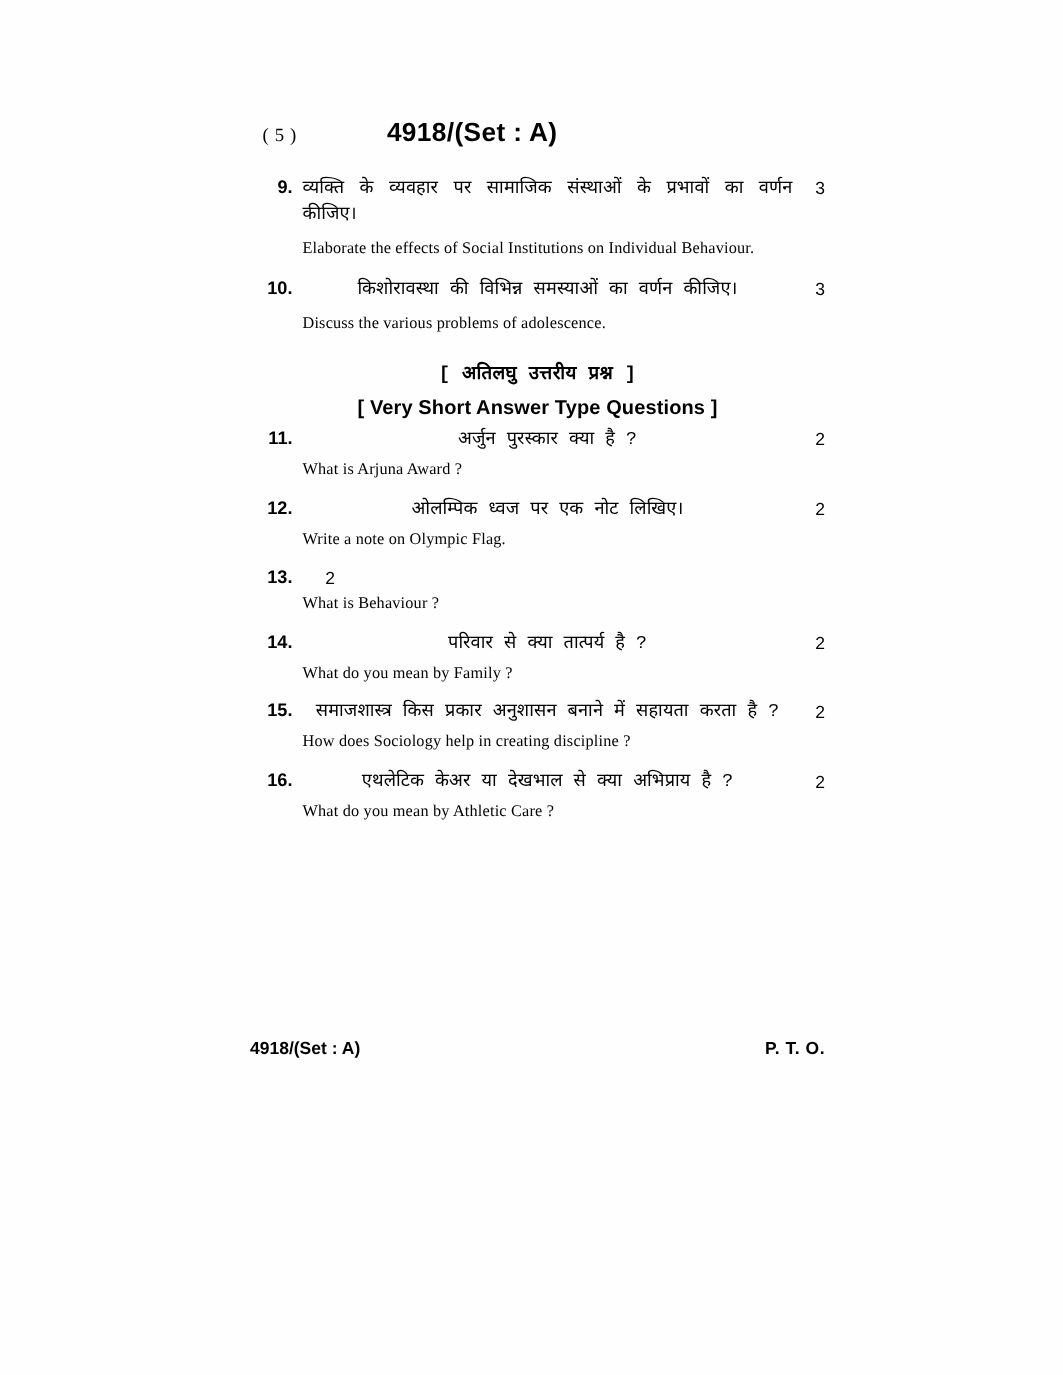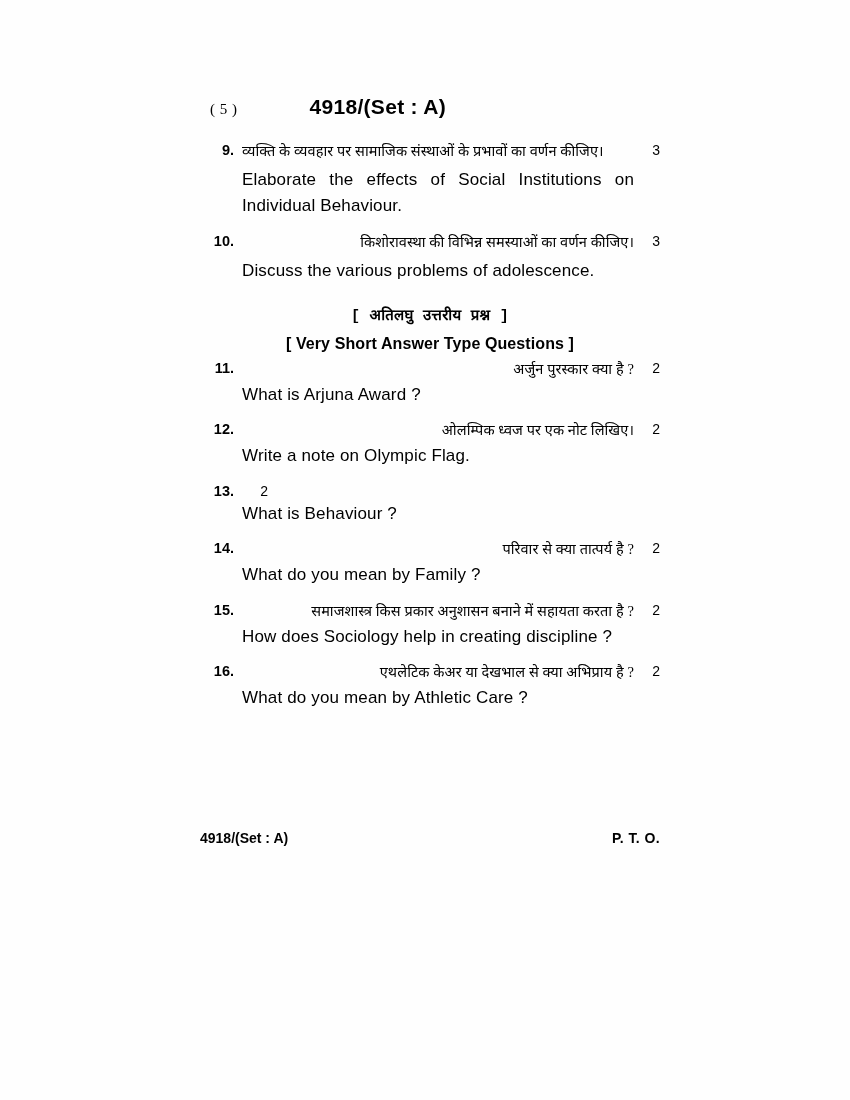--- a/index.html
+++ b/index.html
@@ -74,30 +74,30 @@
   }
   .q-marks {
     font-family: "Liberation Sans", sans-serif;
     font-size: 14px;
     width: 26px;
     flex: 0 0 26px;
     text-align: right;
     padding-top: 1px;
   }
   .hindi {
-    font-family: Liberation Serif, serif;
+    font-family: Liberation Mono, monospace;
     font-size: 14.5px;
     line-height: 1.45;
     text-align: justify;
     letter-spacing: 0.1px;
   }
-  .hindi.nojust { text-align: right; }
+  .hindi.nojust { text-align: center; }
   .english {
-    font-family: Liberation Sans, sans-serif;
-    font-size: 17px;
+    font-family: Liberation Serif, serif;
+    font-size: 13px;
     line-height: 1.5;
     margin-top: 5px;
     text-align: justify;
     letter-spacing: 0.15px;
   }
   .english.nojust { text-align: left; }
 
   
   .section-head {
     text-align: center;

